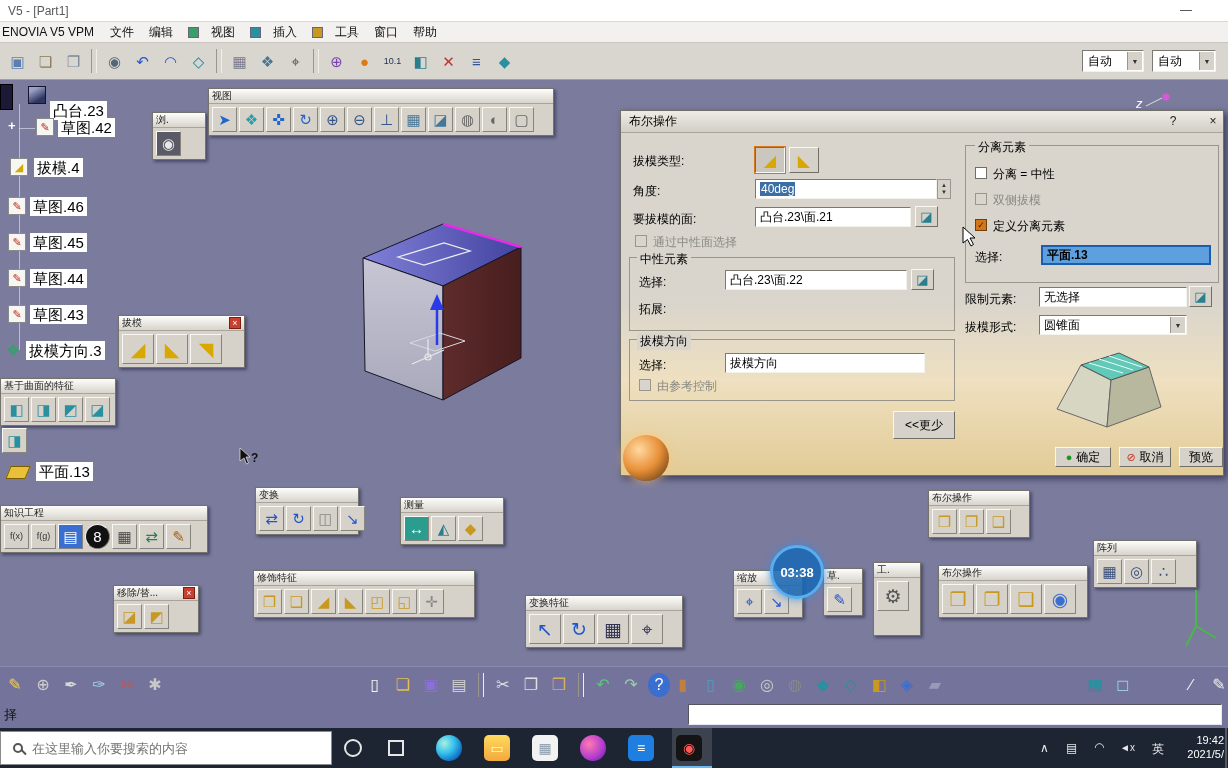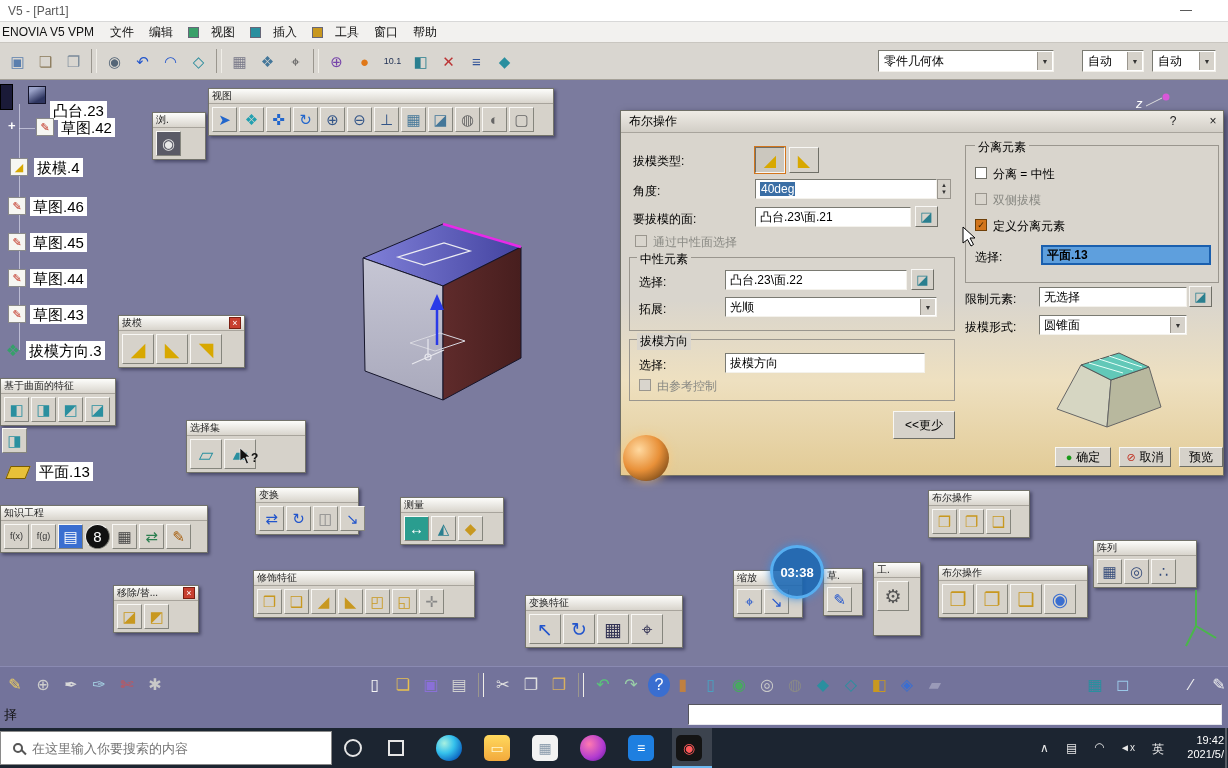--- a/index.html
+++ b/index.html
@@ -182,24 +182,20 @@
         <span class="icon flat">
           <i style="color: rgb(187, 51, 51);">✕</i>
         </span>
         <span class="icon flat">
           <i style="color: rgb(51, 85, 153);">≡</i>
         </span>
         <span class="icon flat">
           <i style="color: rgb(42, 143, 159);">◆</i>
         </span>
       </div>
-  </div>
-  <div class="combo" style="left:878px;top:50px;width:176px">
-    <span>零件几何体</span>
-    <span class="dd">▼</span>
   </div>
   <div class="combo" style="left:1082px;top:50px;width:62px">
     <span>自动</span>
     <span class="dd">▼</span>
   </div>
   <div class="combo" style="left:1152px;top:50px;width:64px">
     <span>自动</span>
     <span class="dd">▼</span>
   </div>
 
@@ -352,33 +348,20 @@
         </span>
         <span class="icon lg">
           <i style="color: rgb(216, 168, 0);">◣</i>
         </span>
         <span class="icon lg">
           <i style="color: rgb(216, 168, 0);">◥</i>
         </span>
       </div>
   </div>
 
-  <div class="ftb" style="left:186px;top:420px;width:120px">
-    <div class="bar">
-        <span>选择集</span>
-      </div>
-    <div class="body">
-        <span class="icon lg">
-          <i style="color: rgb(42, 143, 159);">▱</i>
-        </span>
-        <span class="icon lg">
-          <i style="color: rgb(42, 143, 159);">▰</i>
-        </span>
-      </div>
-  </div>
 
   <div class="ftb" style="left:0;top:378px;width:116px">
     <div class="bar">
         <span>基于曲面的特征</span>
       </div>
     <div class="body">
         <span class="icon">
           <i style="color: rgb(42, 143, 159);">◧</i>
         </span>
         <span class="icon">
@@ -662,24 +645,20 @@
     <div class="grp" style="left:8px;top:146px;width:326px;height:74px"></div>
     <span class="leg" style="left:16px;top:140px">中性元素</span>
     <span class="lbl" style="left:18px;top:163px">选择:</span>
     <div class="tin" style="left:104px;top:159px;width:182px">
         <span>凸台.23\面.22</span>
       </div>
     <div class="pik" style="left:290px;top:158px">
         <span>◪</span>
       </div>
     <span class="lbl" style="left:18px;top:190px">拓展:</span>
-    <div class="tin" style="left:104px;top:186px;width:212px">
-      <span>光顺</span>
-      <span class="dd">▼</span>
-    </div>
 
     <div class="grp" style="left:8px;top:228px;width:326px;height:62px"></div>
     <span class="leg" style="left:16px;top:222px">拔模方向</span>
     <span class="lbl" style="left:18px;top:246px">选择:</span>
     <div class="tin" style="left:104px;top:242px;width:200px">
         <span>拔模方向</span>
       </div>
     <div class="cb dis" style="left:18px;top:268px"></div>
     <span class="lbl dis-t" style="left:36px;top:267px">由参考控制</span>
 

